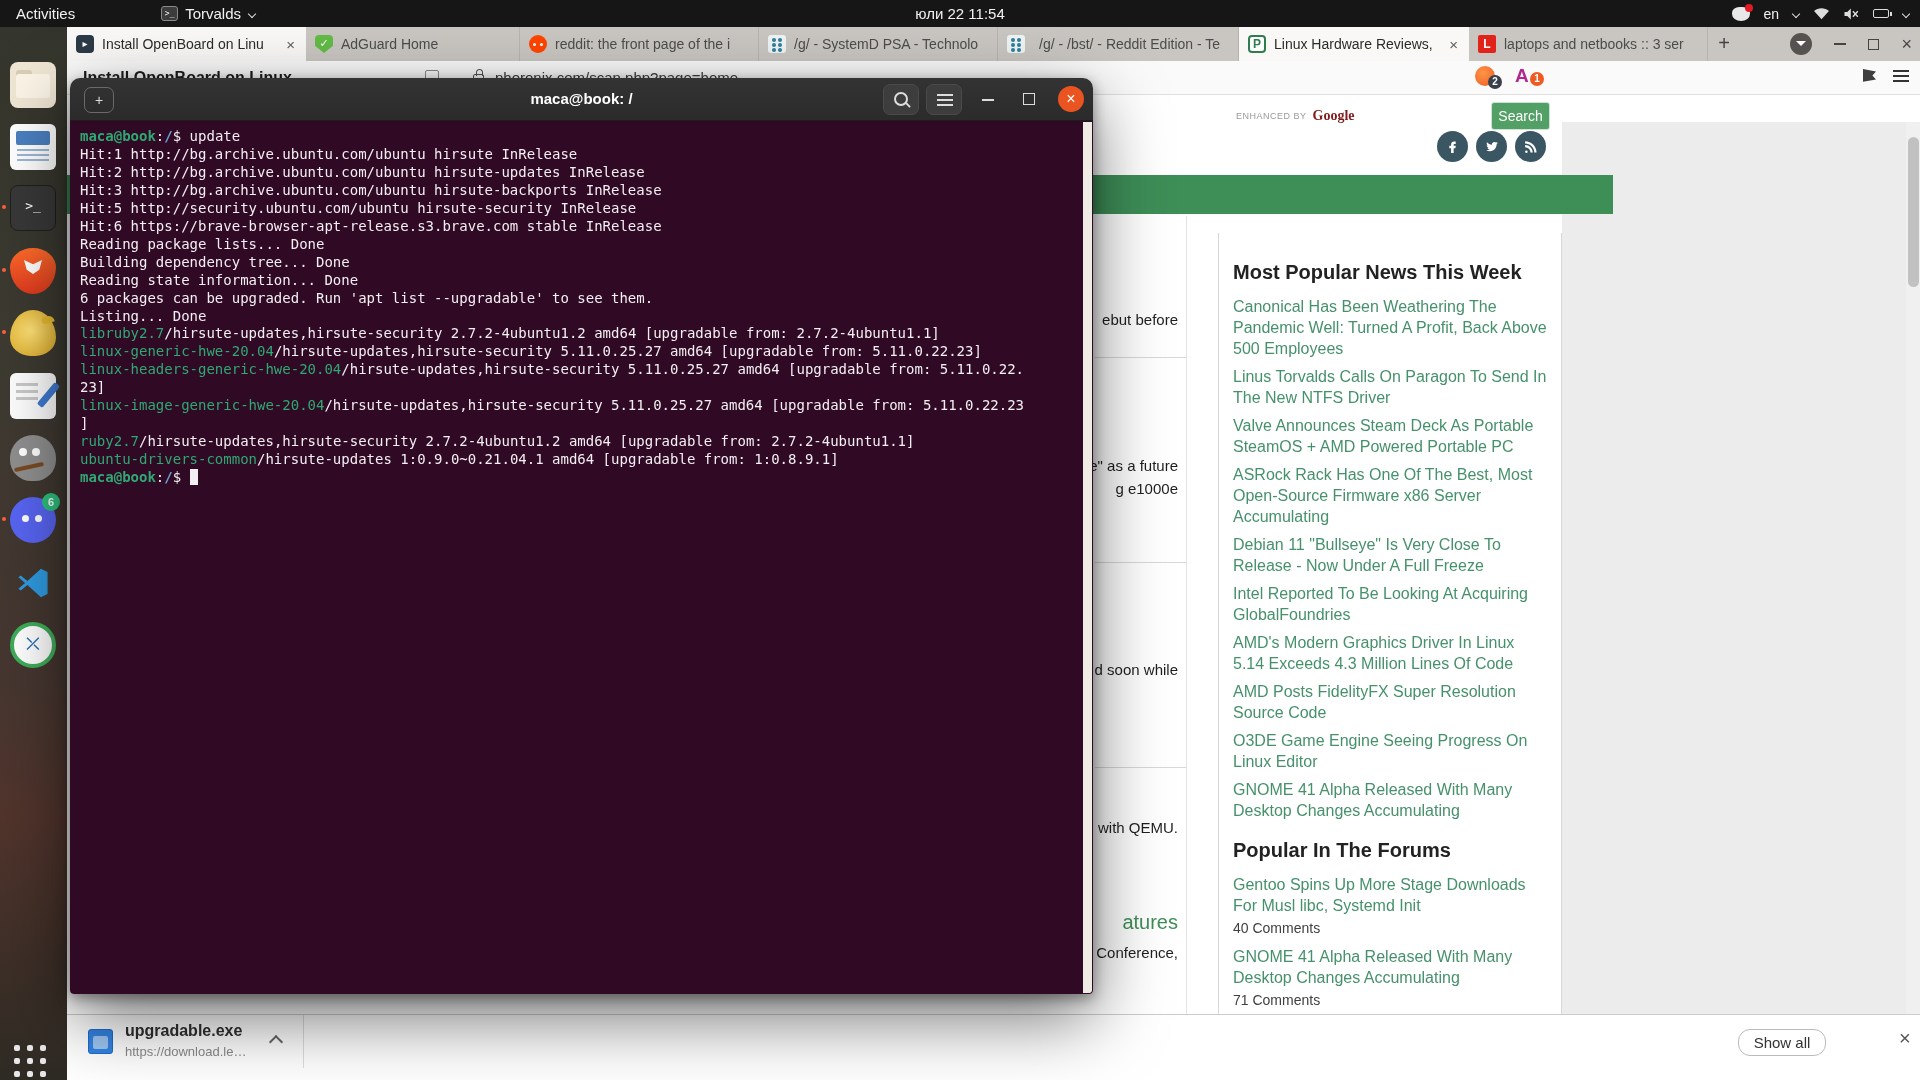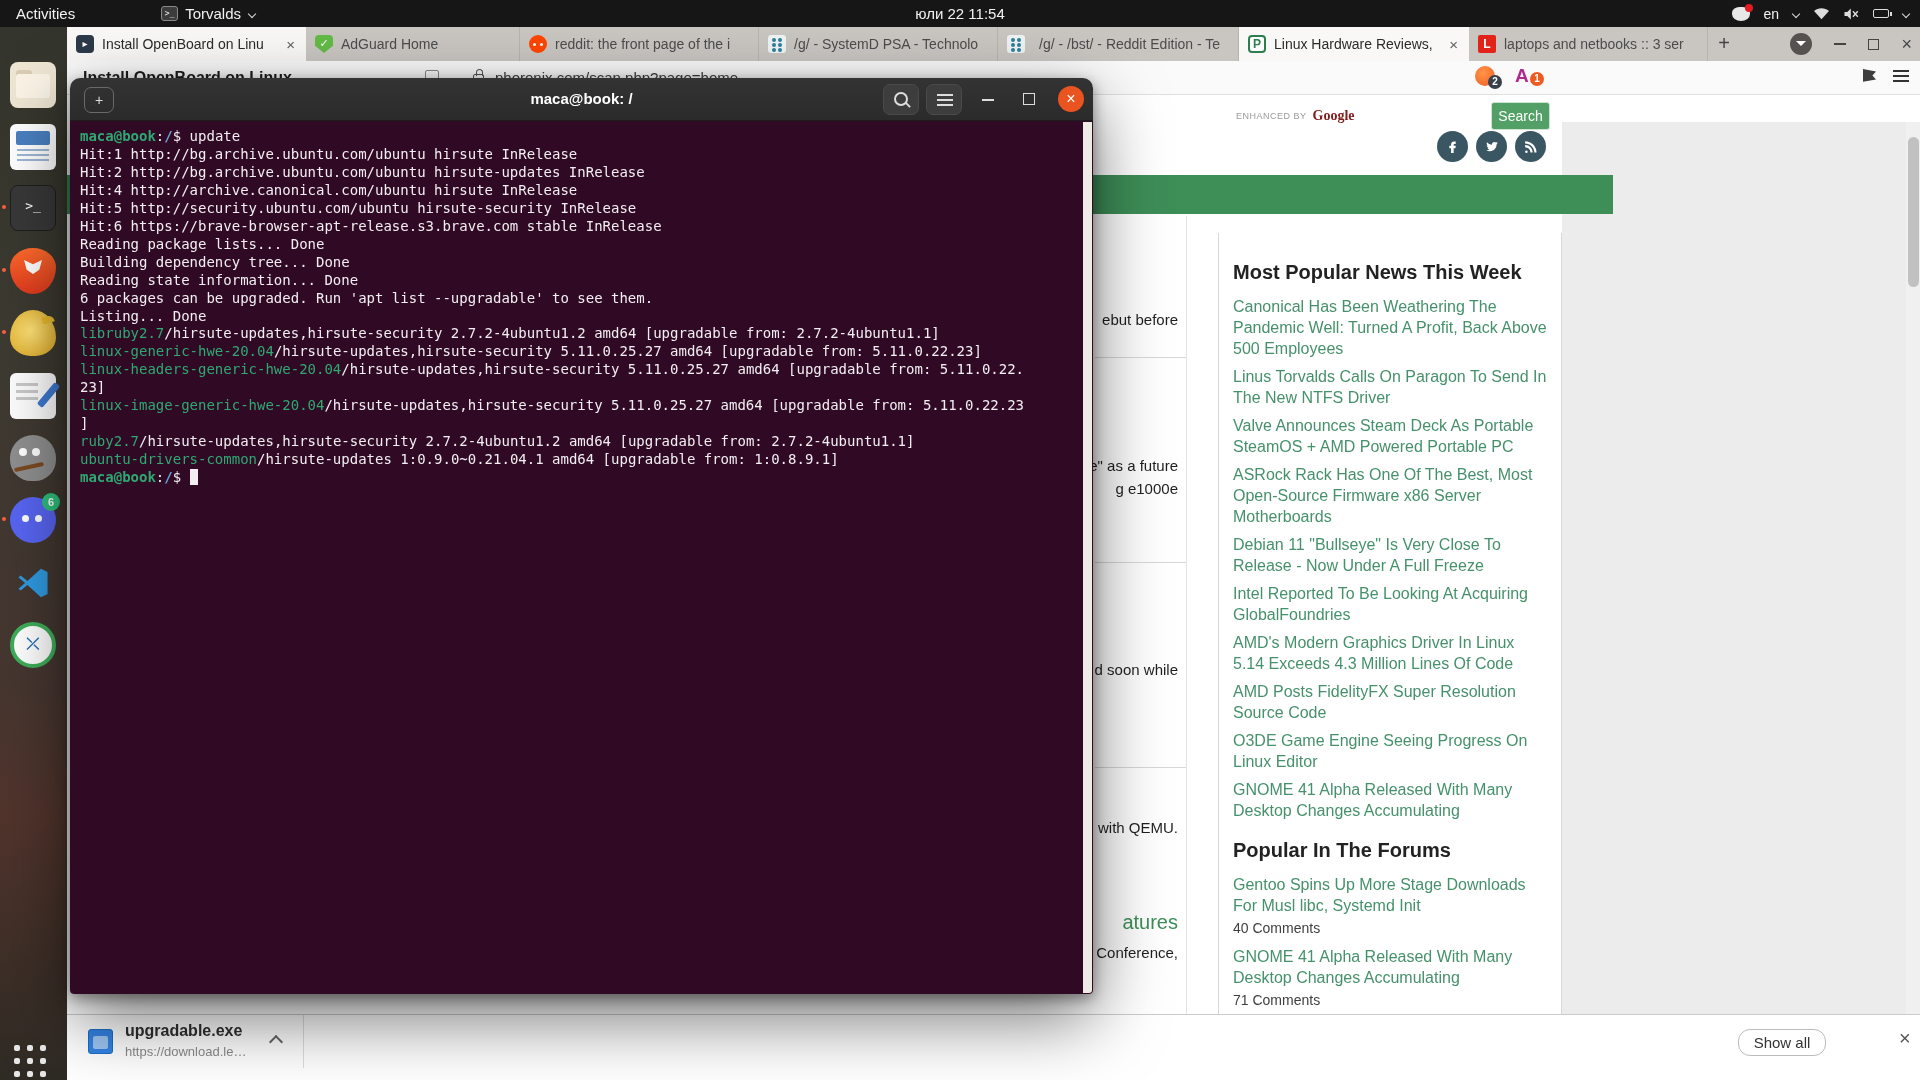--- a/index.html
+++ b/index.html
@@ -288,21 +288,21 @@
           <div class="frag" style="top: 848px;">s Conference,</div>
         </div>
 
       <div class="card">
         <div class="card-inner">
           <h2>Most Popular News This Week</h2>
           <div class="news" id="news-list">
               <a href="#">Canonical Has Been Weathering The Pandemic Well: Turned A Profit, Back Above 500 Employees</a>
               <a href="#">Linus Torvalds Calls On Paragon To Send In The New NTFS Driver</a>
               <a href="#">Valve Announces Steam Deck As Portable SteamOS + AMD Powered Portable PC</a>
-              <a href="#">ASRock Rack Has One Of The Best, Most Open-Source Firmware x86 Server Motherboards</a>
+              <a href="#">ASRock Rack Has One Of The Best, Most Open-Source Firmware x86 Server Accumulating</a>
               <a href="#">Debian 11 "Bullseye" Is Very Close To Release - Now Under A Full Freeze</a>
               <a href="#">Intel Reported To Be Looking At Acquiring GlobalFoundries</a>
               <a href="#">AMD's Modern Graphics Driver In Linux 5.14 Exceeds 4.3 Million Lines Of Code</a>
               <a href="#">AMD Posts FidelityFX Super Resolution Source Code</a>
               <a href="#">O3DE Game Engine Seeing Progress On Linux Editor</a>
               <a href="#">GNOME 41 Alpha Released With Many Desktop Changes Accumulating</a>
             </div>
           <h2 class="forums-h">Popular In The Forums</h2>
           <div class="forum" id="forum-list">
               <div class="forum-block">
@@ -422,21 +422,21 @@
       <div class="th-btn th-search"></div>
       <div class="th-btn th-menu"></div>
       <div class="th-min"></div>
       <div class="th-max"></div>
       <div class="th-close">×</div>
     </div>
     <div class="term-body" id="term-body">
         <div class="tl"><span class="u">maca@book</span><span class="t">:</span><span class="p">/</span><span class="t">$ update</span></div>
         <div class="tl"><span class="t">Hit:1 http://bg.archive.ubuntu.com/ubuntu hirsute InRelease</span></div>
         <div class="tl"><span class="t">Hit:2 http://bg.archive.ubuntu.com/ubuntu hirsute-updates InRelease</span></div>
-        <div class="tl"><span class="t">Hit:4 http://archive.canonical.com/ubuntu hirsute InRelease</span></div>
+        <div class="tl"><span class="t">Hit:3 http://bg.archive.ubuntu.com/ubuntu hirsute-backports InRelease</span></div>
         <div class="tl"><span class="t">Hit:5 http://security.ubuntu.com/ubuntu hirsute-security InRelease</span></div>
         <div class="tl"><span class="t">Hit:6 https://brave-browser-apt-release.s3.brave.com stable InRelease</span></div>
         <div class="tl"><span class="t">Reading package lists... Done</span></div>
         <div class="tl"><span class="t">Building dependency tree... Done</span></div>
         <div class="tl"><span class="t">Reading state information... Done</span></div>
         <div class="tl"><span class="t">6 packages can be upgraded. Run 'apt list --upgradable' to see them.</span></div>
         <div class="tl"><span class="t">Listing... Done</span></div>
         <div class="tl"><span class="k">libruby2.7</span><span class="t">/hirsute-updates,hirsute-security 2.7.2-4ubuntu1.2 amd64 [upgradable from: 2.7.2-4ubuntu1.1]</span></div>
         <div class="tl"><span class="k">linux-generic-hwe-20.04</span><span class="t">/hirsute-updates,hirsute-security 5.11.0.25.27 amd64 [upgradable from: 5.11.0.22.23]</span></div>
         <div class="tl"><span class="k">linux-headers-generic-hwe-20.04</span><span class="t">/hirsute-updates,hirsute-security 5.11.0.25.27 amd64 [upgradable from: 5.11.0.22.</span></div>

